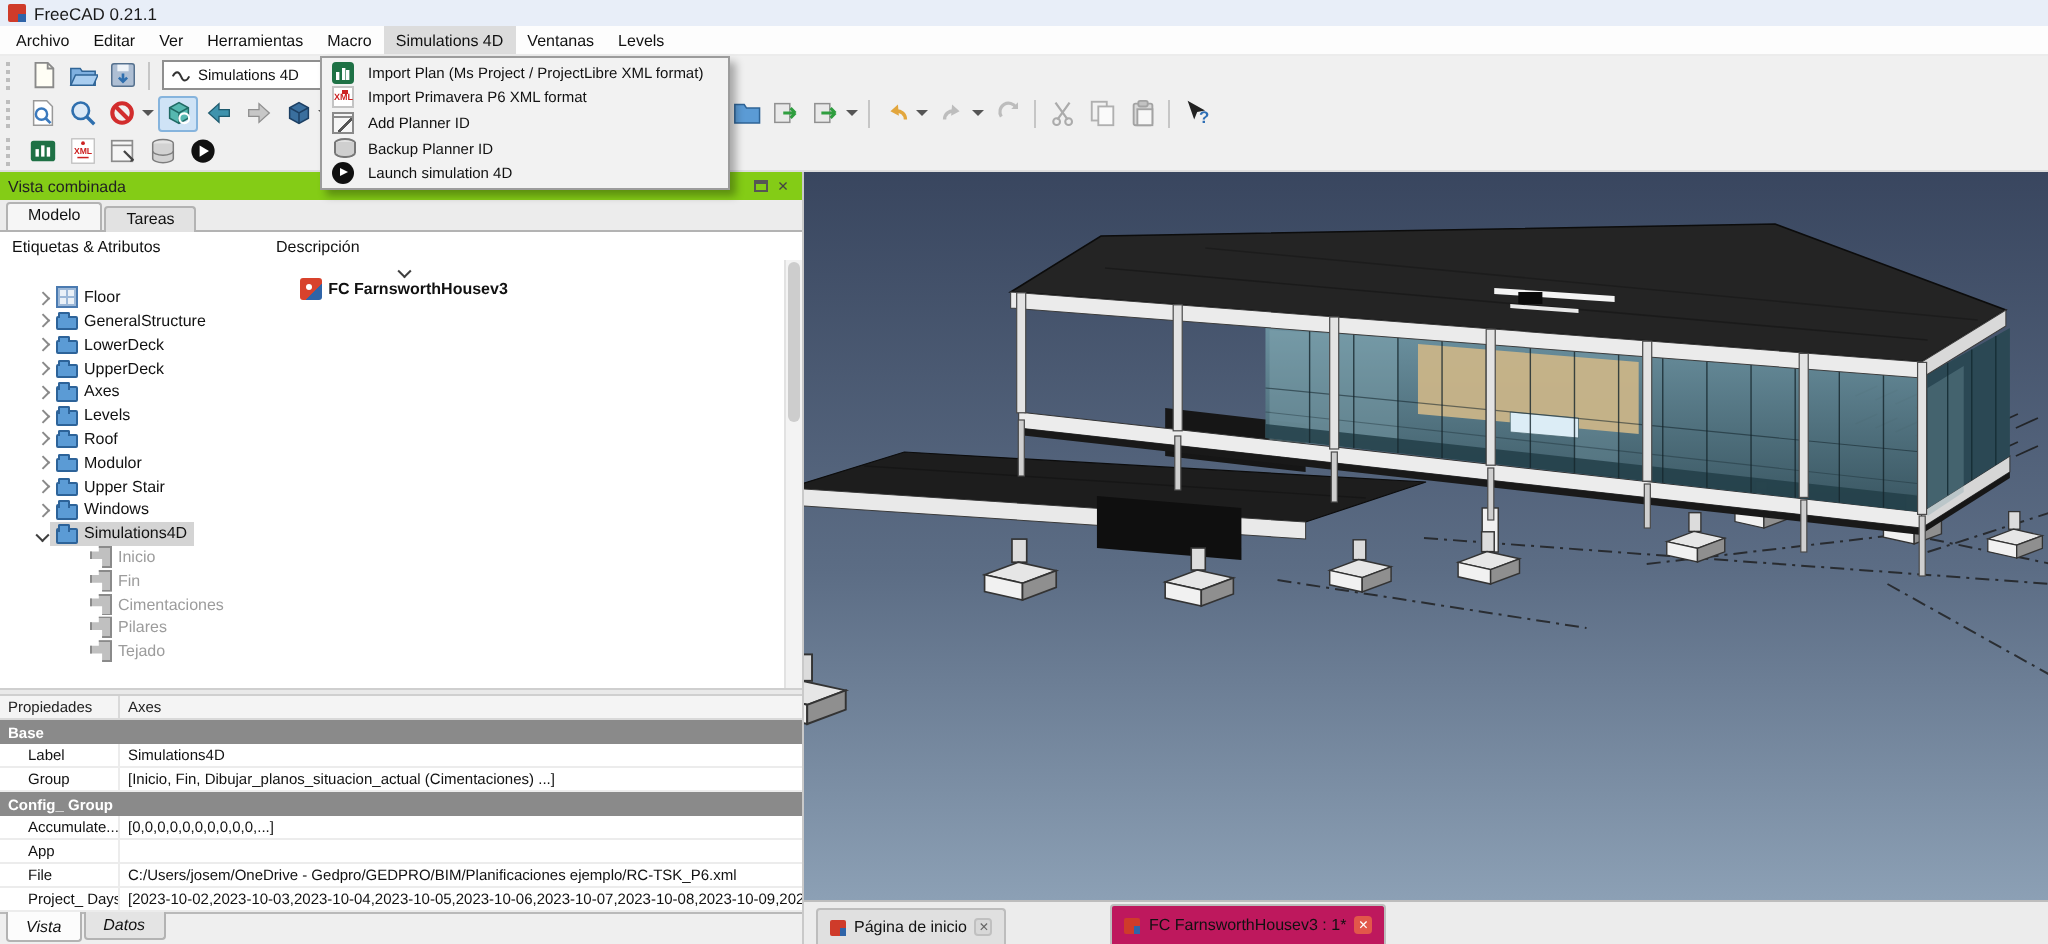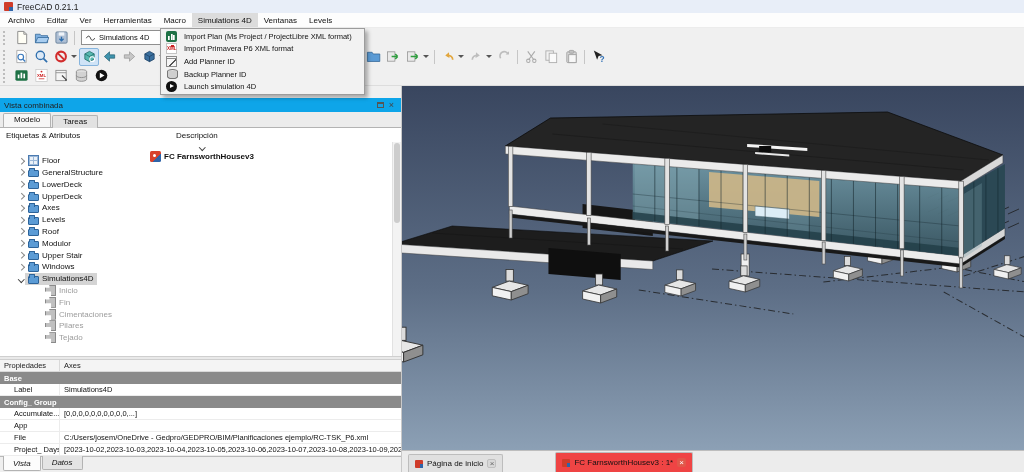--- a/index.html
+++ b/index.html
@@ -66,35 +66,35 @@
   .mi.play-icon { background:#101010; border-radius:50%; }
   .mi.play-icon::after { content:""; position:absolute; left:4px; top:2.8px;
     border-left:4.5px solid #fff; border-top:2.7px solid transparent; border-bottom:2.7px solid transparent; }
 
   
   .main { display:flex; height:386px; }
   .dock { width:402px; flex:none; background:#f0f0f0; border-right:1px solid #c9c9c9; display:flex; flex-direction:column; }
   .viewport { flex:1; display:flex; flex-direction:column; min-width:0; }
 
   
-  .dock-header { height:14px; background:#0ea5e9; display:flex; align-items:center; padding:0 4px;margin-top:12px; }
+  .dock-header { height:14px; background:#84cc16; display:flex; align-items:center; padding:0 4px; }
   .dock-header .dk-title { flex:1; font-size:8px; color:#222; }
   .dk-btn { display:flex; align-items:center; justify-content:center; width:11px; height:11px; color:#444; }
   .float-glyph { width:7px; height:6px; border:1px solid #555; border-top-width:2px; }
   .x-glyph { font-size:9px; line-height:9px; color:#444; }
 
   
   .dock-tabs { height:16px; background:#ececec; display:flex; align-items:flex-end; padding:2px 0 0 3px; border-bottom:1px solid #b3b3b3; }
   .xtab { padding:1.5px 10px 2px; font-size:8px; background:#e2e2e2; border:1px solid #b3b3b3; border-bottom:none;
           border-radius:2px 2px 0 0; margin-right:1px; position:relative; top:1px; }
   .xtab.active { background:#f6f6f6; padding-bottom:3px; top:0; z-index:2; }
 
   
   .tree-wrap { flex:1; min-height:0; background:#fff; position:relative; display:flex; flex-direction:column; overflow:hidden; }
-  .tree-header { height:14px; display:flex; align-items:center; font-size:8px; color:#111; flex:none;gap:38px; }
+  .tree-header { height:14px; display:flex; align-items:center; font-size:8px; color:#111; flex:none; }
   .tree-header .col1 { width:132px; padding-left:6px; }
   .tree-header .col2 { padding-left:6px; }
   .tree { flex:1; overflow:hidden; padding-top:1px; }
   .trow { height:11.8px; display:flex; align-items:center; }
   .trow .core { display:inline-flex; align-items:center; gap:3px; padding:0 3px; height:100%; }
   .trow.lvl0 { padding-left:3px;flex-direction:column; } .trow.lvl1 { padding-left:17px; } .trow.lvl2 { padding-left:34px; }
   .trow.sel .core { background:#d4d4d4; }
   .trow.bold .tlabel { font-weight:bold; }
   .trow.gray .tlabel { color:#9c9c9c; }
   .tlabel { font-size:8px; white-space:nowrap; }
@@ -137,21 +137,21 @@
   .btab { font-size:8px; padding:1.5px 9px 2px; background:#e4e4e4; border:1px solid #b3b3b3; border-top:none;
           border-radius:0 0 2px 2px; margin-right:1px; position:relative; top:-1px;font-style:italic; }
   .btab.active { background:#fcfcfc; top:-1px; padding-top:2.5px; }
 
   
   .gl { flex:1; min-height:0; position:relative; }
   .gl svg { display:block; width:100%; height:100%; }
   .mdi-tabs { height:22px; background:#ececec; border-top:1px solid #bdbdbd; display:flex; align-items:flex-end; padding:0 0 0 6px; }
   .vtab { height:18px; display:flex; align-items:center; gap:4px; padding:0 6px; font-size:8px;
           background:#e0e0e0; border:1px solid #bdbdbd; border-bottom:none; border-radius:2px 2px 0 0; margin-right:2px; white-space:nowrap; }
-  .vtab.active { background:#ef4444; height:20px; }
+  .vtab.active { background:#be185d; height:20px; }
   .vtab.gap { margin-left:50px; }
   .tclose { width:9px; height:9px; display:flex; align-items:center; justify-content:center;
             font-size:8px; line-height:9px; border-radius:2px; flex:none; }
   .tclose.gray { background:#d8d8d8; color:#666; border:1px solid #c0c0c0; }
   .tclose.red { background:#e2574a; color:#fff; }
 </style>
 </head>
 <body>
 
 <div class="titlebar">
@@ -543,20 +543,24 @@
       </div>
       <div>
 
       <div class="prow2 group">
             <span class="pl">Base</span>
 
           </div>
           <div class="prow2 prop">
             <span class="pl">Label</span>
             <span class="pv">Simulations4D</span>
+          </div>
+          <div class="prow2 prop">
+            <span class="pl">Group</span>
+            <span class="pv">[Inicio, Fin, Dibujar_planos_situacion_actual (Cimentaciones) ...]</span>
           </div>
           <div class="prow2 group">
             <span class="pl">Config_ Group</span>
 
           </div>
           <div class="prow2 prop">
             <span class="pl">Accumulate...</span>
             <span class="pv">[0,0,0,0,0,0,0,0,0,0,...]</span>
           </div>
           <div class="prow2 prop">

